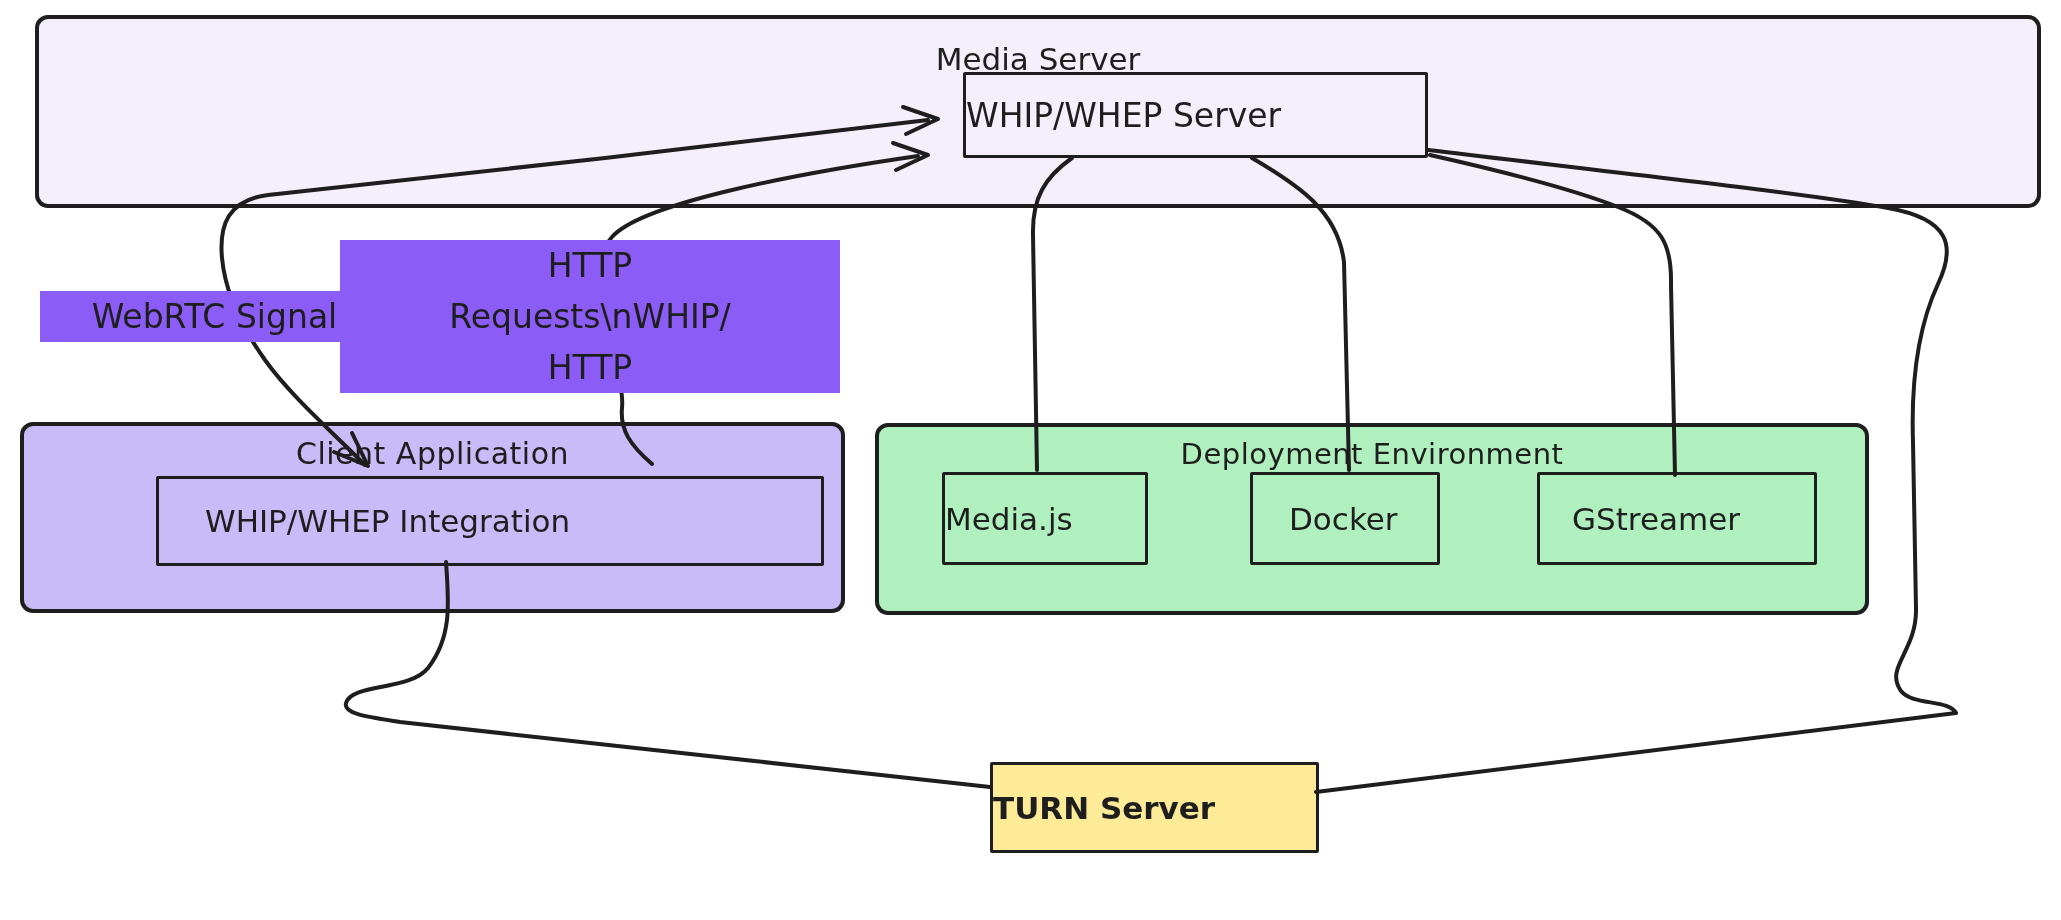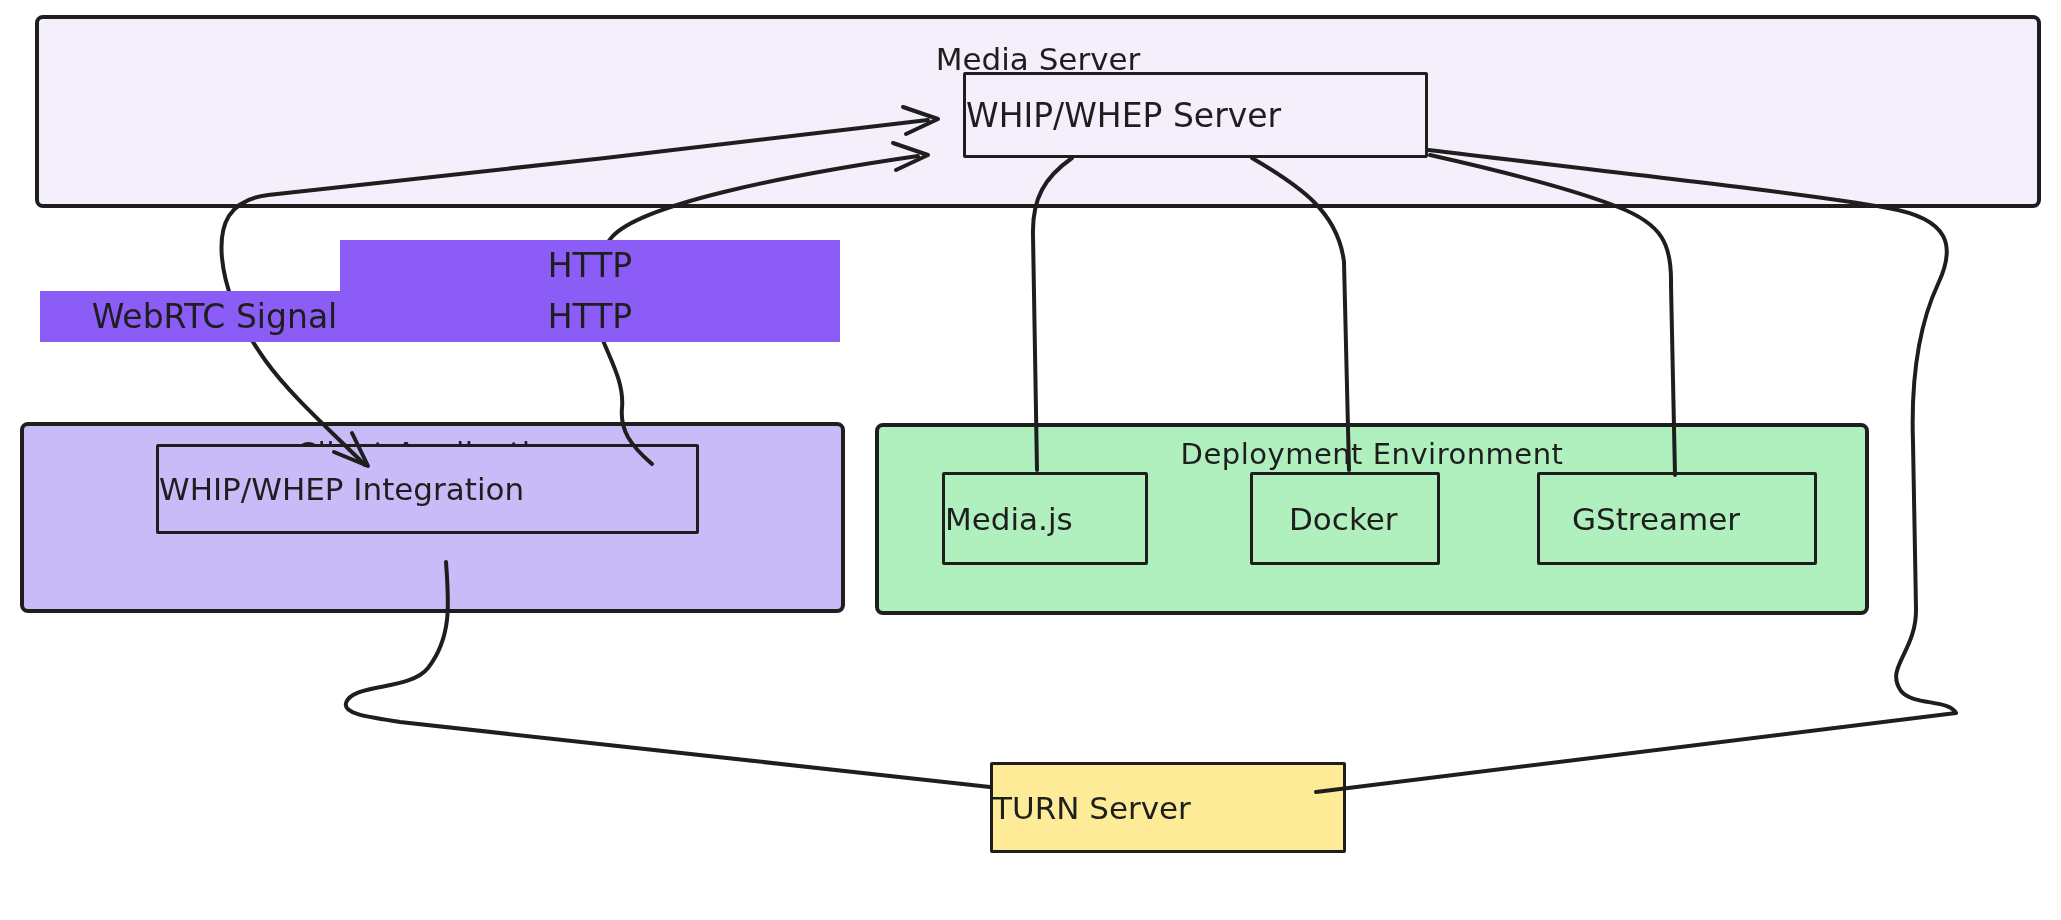--- a/index.html
+++ b/index.html
@@ -7,21 +7,21 @@
     position:relative;
     width:2061px;height:920px;
     background:#ffffff;
     font-family:"DejaVu Sans", sans-serif;
     color:#1e1e1e;
     overflow:hidden;
   }
   .box{
     position:absolute;
     border:4px solid #1e1e1e;
-    border-radius:8px;
+    border-radius:13px;
     box-sizing:border-box;
   }
   .inner-box{
     position:absolute;
     border:3.5px solid #1e1e1e;
     border-radius:2px;
     box-sizing:border-box;
     display:flex;align-items:center;justify-content:flex-start;
     white-space:nowrap;
   }
@@ -62,38 +62,38 @@
     <div class="box media-fill" style="left:35px;top:15px;width:2006px;height:193px;">
       <div class="label-media-title">Media Server</div>
     </div>
     <div class="inner-box media-fill node-text" style="left:963px;top:72px;width:465px;height:86px;font-size:33px;">
       <span>WHIP/WHEP Server</span>
     </div>
 
     <div class="box purple-fill" style="left:20px;top:422px;width:825px;height:191px;">
       <div class="group-title" style="top:10px;">Client Application</div>
     </div>
-    <div class="inner-box purple-fill node-text" style="left:156px;top:444px;width:543px;height:90px;">
+    <div class="inner-box purple-fill node-text" style="left:156px;top:476px;width:668px;height:90px;padding-left:46px;">
       <span>WHIP/WHEP Integration</span>
     </div>
 
     <div class="box green-fill" style="left:875px;top:423px;width:994px;height:192px;">
       <div class="group-title" style="top:10px;font-size:29px;">Deployment Environment</div>
     </div>
     <div class="inner-box green-fill node-text" style="left:942px;top:472px;width:206px;height:93px;">
       <span>Media.js</span>
     </div>
     <div class="inner-box green-fill node-text" style="left:1250px;top:472px;width:190px;height:93px;padding-left:36px;">
       <span>Docker</span>
     </div>
     <div class="inner-box green-fill node-text" style="left:1537px;top:472px;width:280px;height:93px;padding-left:32px;">
       <span>GStreamer</span>
     </div>
 
-    <div class="inner-box yellow-fill node-text" style="left:990px;top:762px;width:356px;height:91px;">
+    <div class="inner-box yellow-fill node-text" style="left:990px;top:762px;width:329px;height:91px;font-weight:bold;">
       <span>TURN Server</span>
     </div>
   </div>
 
   <svg class="wires" width="2061" height="920" viewBox="0 0 2061 920">
     <g stroke="#1e1e1e" stroke-width="4" fill="none" stroke-linecap="round" stroke-linejoin="round">
 
       <path d="M 365 465 C 330 430 290 395 265 360 C 240 325 225 290 222 258 C 219 225 228 200 268 195 C 430 178 760 141 928 120"></path>
       <path d="M 903 107 L 938 119 L 906 134"></path>
       <path d="M 352 433 L 368 466 L 334 452"></path>
@@ -112,16 +112,17 @@
       <path d="M 446 562 C 449 603 452 637 428 668 C 410 691 352 683 346 703 C 343 714 368 717 400 722 L 990 787"></path>
     </g>
   </svg>
 
   <div class="edge-label" style="left:40px;top:291px;width:400px;">
     <span>WebRTC Signaling</span>
   </div>
 
   <div class="edge-label" style="left:340px;top:240px;width:500px;">
     <span style="display:block">HTTP</span>
+    <span style="display:block">Requests\nWHIP/</span>
     <span style="display:block">HTTP</span>
   </div>
 
 </div>
 
 </body></html>

